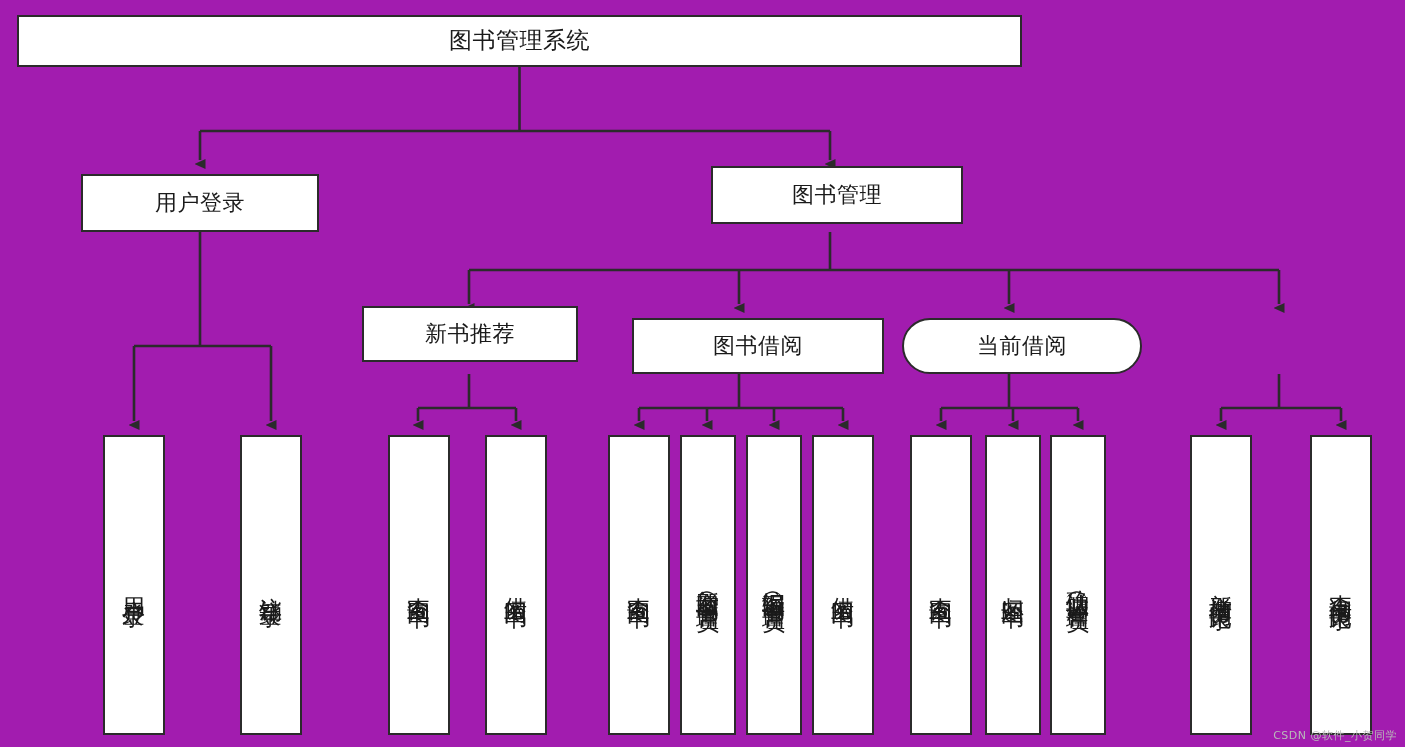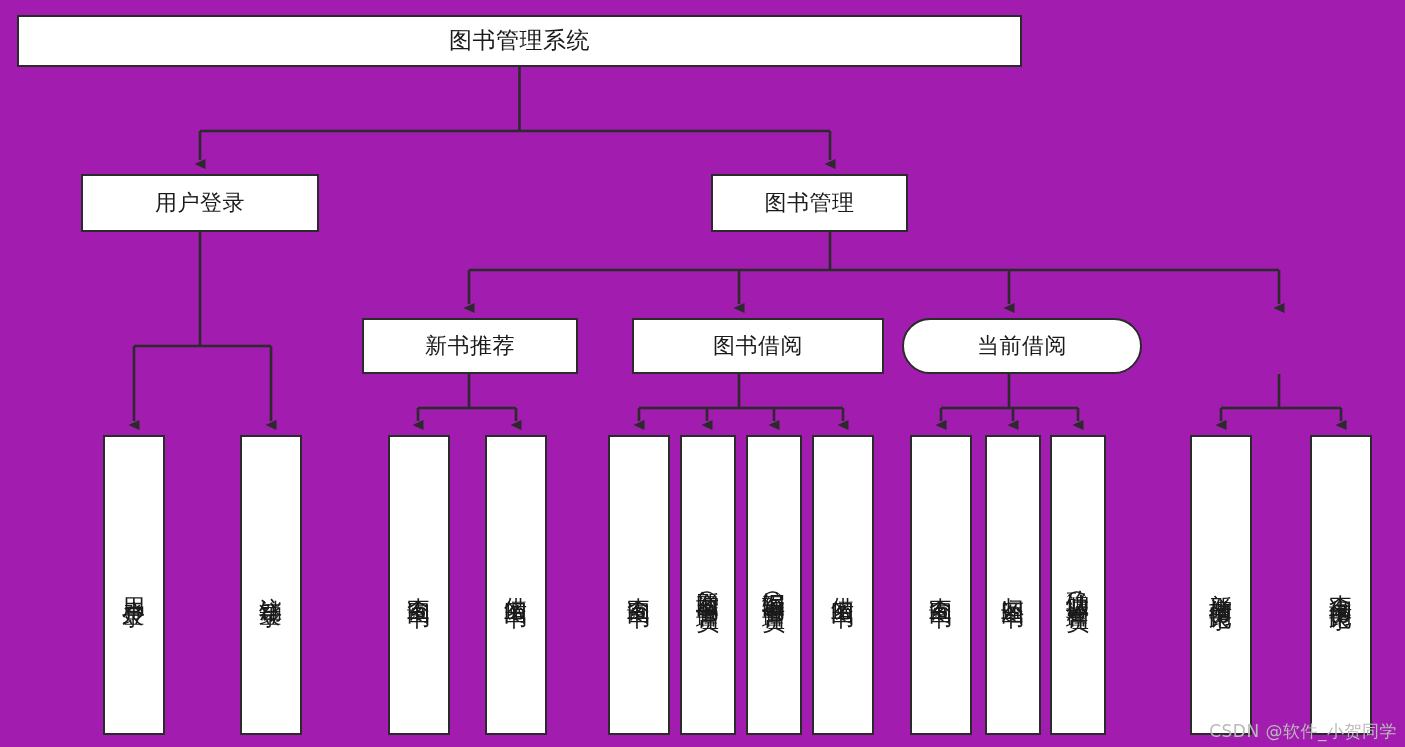--- a/index.html
+++ b/index.html
@@ -56,21 +56,21 @@
     font-size:23px;
     line-height:1.05;
     letter-spacing:3px;
     white-space:nowrap;
     max-height:288px;
   }
   #watermark{
     position:absolute;
     right:8px;
     bottom:4px;
-    font-size:17px;
+    font-size:11px;
     color:#b9b9b9;
     letter-spacing:0.5px;
     z-index:5;
     white-space:nowrap;
     font-family:"DejaVu Sans","Liberation Sans",sans-serif;
   }
 </style>
 </head>
 <body>
 
@@ -126,25 +126,25 @@
     </g>
   </svg>
 
   <div class="node horiz root" style="left:17px;top:15px;width:1005px;height:52px;">
     <span class="label">图书管理系统</span>
   </div>
 
   <div class="node horiz" style="left:81px;top:174px;width:238px;height:58px;">
     <span class="label">用户登录</span>
   </div>
-  <div class="node horiz" style="left:711px;top:174px;width:197px;height:58px;">
+  <div class="node horiz" style="left:711px;top:166px;width:252px;height:58px;">
     <span class="label">图书管理</span>
   </div>
 
-  <div class="node horiz" style="left:362px;top:318px;width:216px;height:56px;">
+  <div class="node horiz" style="left:362px;top:306px;width:216px;height:56px;">
     <span class="label">新书推荐</span>
   </div>
   <div class="node horiz" style="left:632px;top:318px;width:252px;height:56px;justify-content:center;">
     <span class="label">图书借阅</span>
   </div>
   <div class="node horiz" style="left:902px;top:318px;width:240px;height:56px;border-radius:28px;">
     <span class="label">当前借阅</span>
   </div>
 
   <div class="node vert" style="left:103px;top:435px;width:62px;height:300px;">

